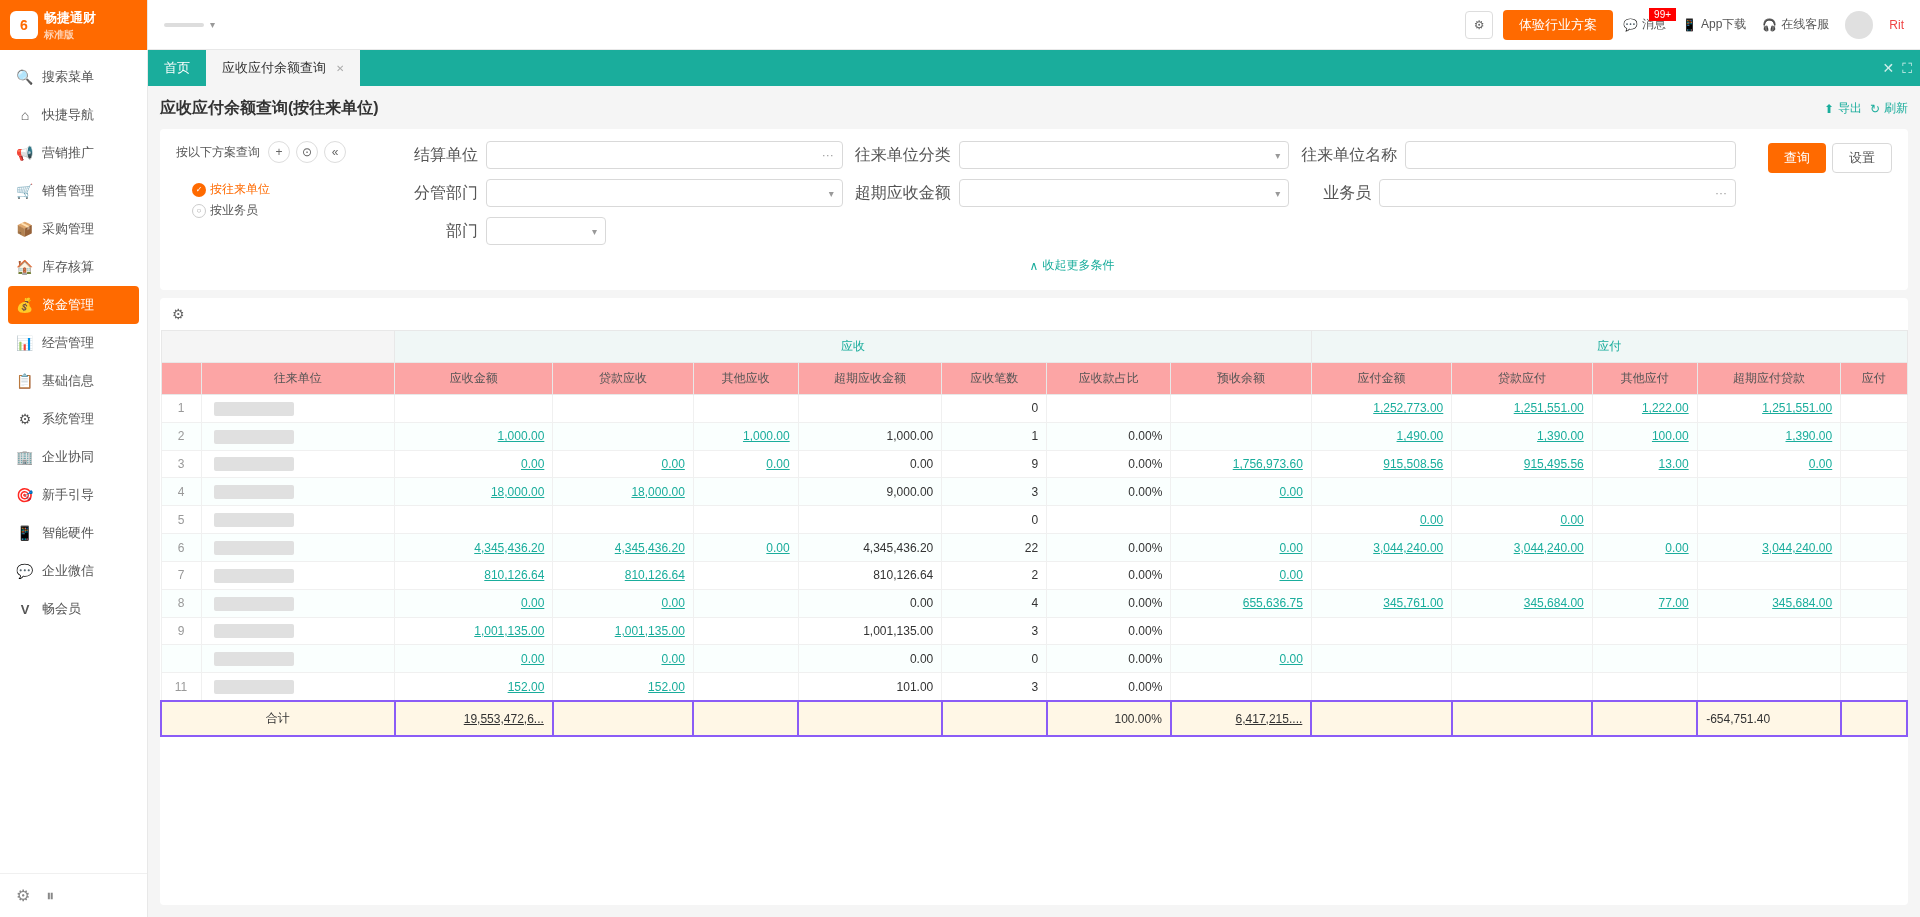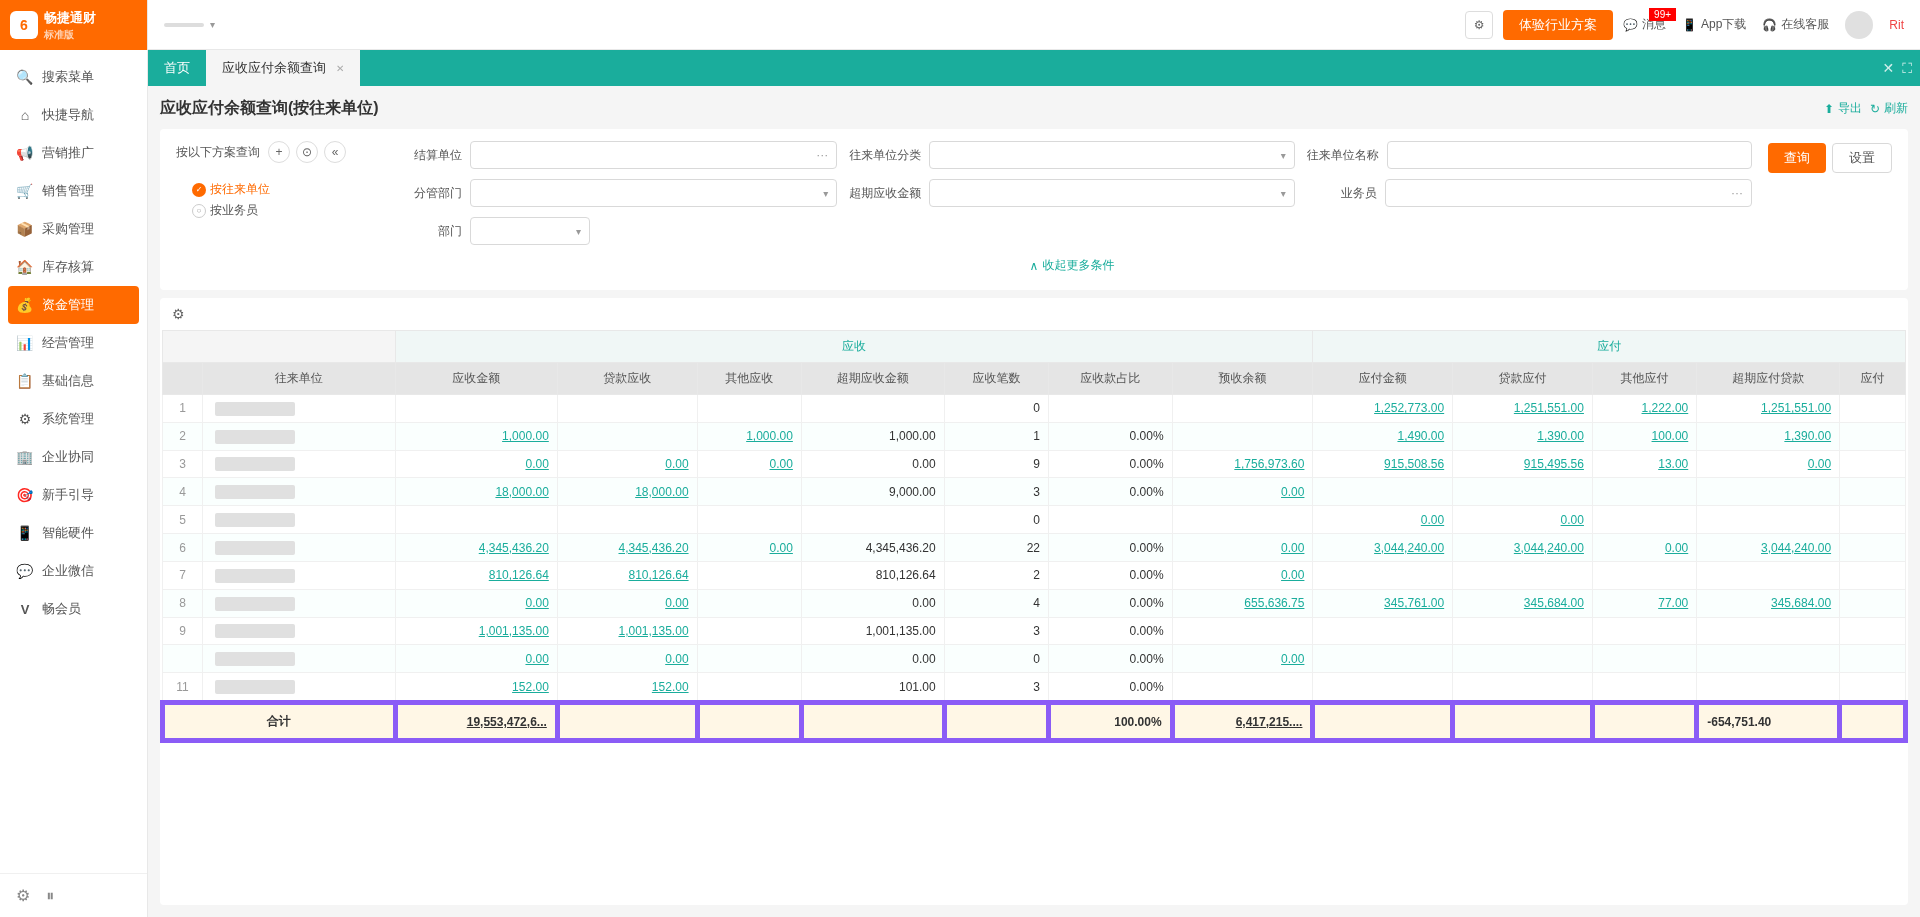--- a/index.html
+++ b/index.html
@@ -86,21 +86,21 @@
     .search-bar-label { color: #555; font-size: 12px; white-space: nowrap; }
     .search-bar-actions { display: flex; gap: 6px; align-items: center; }
     .search-add-btn { width: 22px; height: 22px; border-radius: 50%; border: 1px solid #ddd; display: flex; align-items: center; justify-content: center; cursor: pointer; color: #666; font-size: 12px; }
     .scheme-option { display: flex; align-items: center; gap: 4px; cursor: pointer; margin-left: 8px; }
     .scheme-option.active { color: #ff6a00; }
     .scheme-option .dot { width: 14px; height: 14px; border-radius: 50%; background: #ff6a00; display: flex; align-items: center; justify-content: center; }
     .scheme-option .dot span { color: #fff; font-size: 8px; }
 
     .filter-row { display: grid; grid-template-columns: 1fr 1fr 1fr; gap: 12px; margin-bottom: 10px; }
     .filter-item { display: flex; align-items: center; gap: 8px; }
-    .filter-label { color: #555; font-size: 12px; white-space: nowrap; min-width: 70px; text-align: right; }
+    .filter-label { color: #555; font-size: 16px; white-space: nowrap; min-width: 70px; text-align: right; }
     .filter-input {
       flex: 1; height: 28px; border: 1px solid #d9d9d9; border-radius: 4px;
       padding: 0 8px; font-size: 12px; color: #333; display: flex; align-items: center;
       justify-content: space-between; cursor: pointer;
     }
     .filter-input.dots-btn { color: #999; }
     .filter-dropdown-arrow { color: #999; font-size: 10px; }
 
     .collapse-btn { display: flex; align-items: center; justify-content: center; gap: 4px; color: #1aad9c; cursor: pointer; font-size: 12px; padding: 4px; }
 
@@ -108,36 +108,36 @@
     .query-btn { background: #ff6a00; color: #fff; border: none; padding: 6px 16px; border-radius: 4px; cursor: pointer; font-size: 13px; }
     .setting-btn { background: #fff; color: #555; border: 1px solid #d9d9d9; padding: 5px 16px; border-radius: 4px; cursor: pointer; font-size: 13px; }
 
     
     .table-container { flex: 1; background: #fff; border-radius: 4px; overflow: hidden; display: flex; flex-direction: column; }
     .table-toolbar { padding: 8px 12px; display: flex; align-items: center; }
     .table-gear { color: #666; cursor: pointer; font-size: 14px; }
     .data-table { flex: 1; overflow: auto; }
     table { width: 100%; border-collapse: collapse; font-size: 12px; }
     thead th {
-      background: #e5e5e5; border: 1px solid #e8e8e8; padding: 7px 8px;
+      background: #fca5a5; border: 1px solid #e8e8e8; padding: 7px 8px;
       text-align: center; font-weight: normal; color: #555; white-space: nowrap; position: sticky; top: 0; z-index: 10;
     }
     thead th.group-header { background: #f0f7f6; color: #1aad9c; }
     tbody td {
       border: 1px solid #f0f0f0; padding: 6px 8px; text-align: center;
       color: #333; white-space: nowrap;
     }
     tbody tr:nth-child(even) { background: #fafffe; }
     .td-link { color: #1aad9c; text-decoration: underline; cursor: pointer; }
     .td-num { text-align: right; }
     .td-row-num { color: #999; text-align: center; }
 
     
     .table-footer { background: #fff7e6; border-top: 2px solid #e8e8e8; }
-    .table-footer td { padding: 8px; font-weight: bold; color: #333; border: 5px solid #8b5cf6; }
+    .table-footer td { padding: 8px; font-weight: normal; color: #333; border: 2px solid #8b5cf6; }
     .td-negative { color: #f00; }
 
     
     ::-webkit-scrollbar { width: 6px; height: 6px; }
     ::-webkit-scrollbar-thumb { background: #ccc; border-radius: 3px; }
     ::-webkit-scrollbar-track { background: #f5f5f5; }
   </style>
 </head>
 <body>
 
@@ -270,21 +270,21 @@
           <span>导出</span>
         </div>
         <div class="action-btn">
           <span>↻</span>
           <span>刷新</span>
         </div>
       </div>
     </div>
 
     <div class="search-panel">
-      <div style="display:flex;gap:16px;align-items:flex-start;">
+      <div style="display:flex;gap:32px;align-items:flex-start;">
         <div style="display:flex;flex-direction:column;gap:8px;min-width:200px;">
           <div class="search-bar">
             <span class="search-bar-label">按以下方案查询</span>
             <div class="search-bar-actions">
               <div class="search-add-btn">+</div>
               <div class="search-add-btn">⊙</div>
               <div class="search-add-btn">«</div>
             </div>
           </div>
           <div style="display:flex;flex-direction:column;gap:4px;padding-left:8px;">

